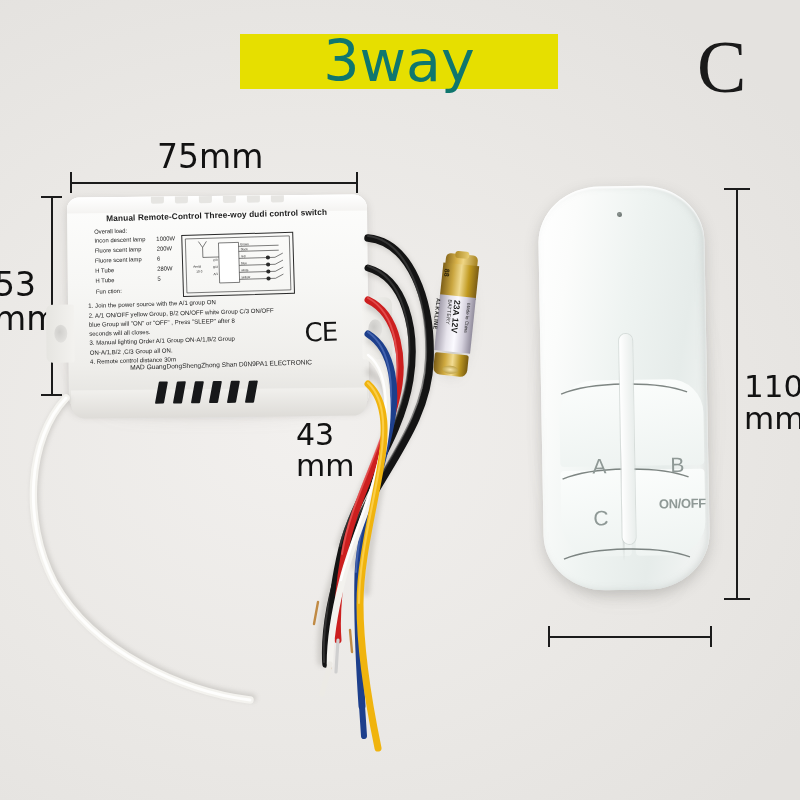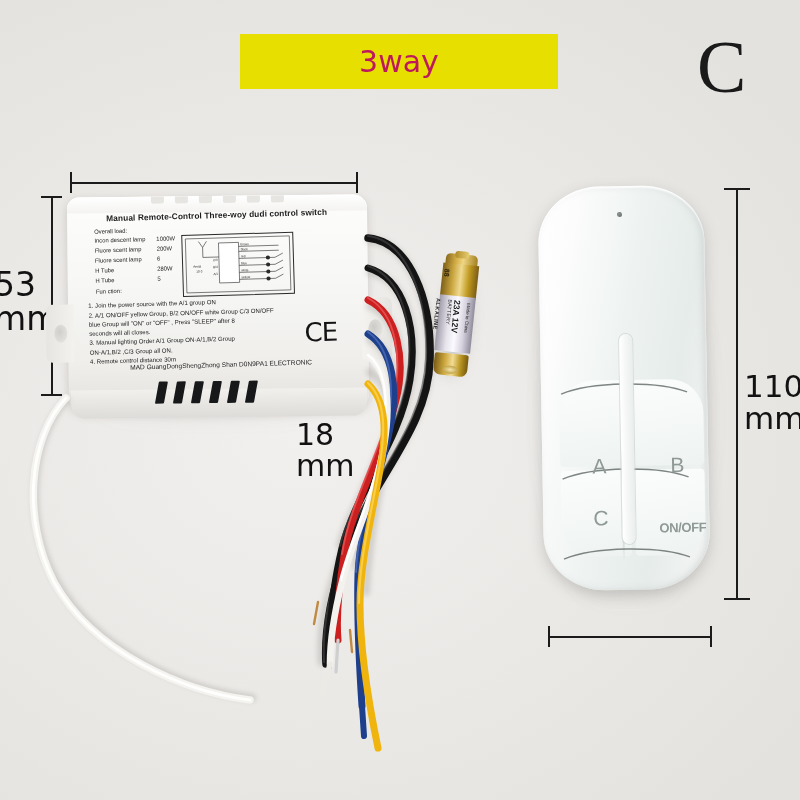--- a/index.html
+++ b/index.html
@@ -14,21 +14,21 @@
       radial-gradient(ellipse 620px 520px at 300px 430px,#f2f0ee 0%,#eae8e5 60%,#e4e2df 100%);
   }
 
   
   .banner{
     position:absolute;left:240px;top:34px;width:318px;height:55px;
     background:var(--yellow,#e6df00);
     display:flex;align-items:center;justify-content:center;
   }
   .banner span{
-    font-size:30px;color:#be185d;letter-spacing:0px;line-height:1;
+    font-size:57px;color:#0f766e;letter-spacing:0px;line-height:1;
     font-family:"DejaVu Sans", sans-serif;font-weight:400;
   }
 
   
   .cmark{
     position:absolute;left:697px;top:30px;
     font-size:74px;color:#1a1a1a;line-height:1;
     font-family:"Liberation Serif", serif;font-weight:400;
   }
 
@@ -184,47 +184,48 @@
   .btn-a{left:18px;top:194px;border-radius:34px 4px 4px 4px;}
   .btn-b{left:92px;top:194px;border-radius:4px 34px 4px 4px;}
   .btn-c{left:18px;top:284px;border-radius:4px 4px 4px 34px;}
   .btn-o{left:92px;top:284px;border-radius:4px 4px 34px 4px;}
   .btn-lbl{
     position:absolute;color:#8f9996;font-family:"Liberation Sans", sans-serif;
   }
   .bl-a{left:50px;top:268px;font-size:21px;}
   .bl-b{left:128px;top:268px;font-size:21px;}
   .bl-c{left:50px;top:320px;font-size:21px;}
-  .bl-o{left:116px;top:335px;font-size:13px;font-weight:700;letter-spacing:-.4px;}
+  .bl-o{left:116px;top:311px;font-size:13px;font-weight:700;letter-spacing:-.4px;}
   .seam-v{position:absolute;width:1.6px;background:linear-gradient(180deg,rgba(120,128,125,0),rgba(95,104,101,.8),rgba(120,128,125,0));}
 </style>
 </head>
 <body>
 
 <div id="stage">
 
   <div class="banner" style="--yellow: #e6df00;">
     <span>3way</span>
   </div>
 
   <div class="cmark">C</div>
 
   <div class="rule h-rule" style="left:70px;top:182px;width:288px;"></div>
   <div class="tick-v" style="left:70px;top:172px;height:21px;"></div>
   <div class="tick-v" style="left:356px;top:172px;height:21px;"></div>
+  <div class="dimtext d75">75mm</div>
 
   <div class="rule v-rule" style="left:51px;top:196px;height:200px;"></div>
   <div class="tick-h" style="left:41px;top:196px;width:21px;"></div>
   <div class="tick-h" style="left:41px;top:394px;width:21px;"></div>
   <div class="dimtext d53">53
 mm</div>
 
   <div class="tick-h" style="left:300px;top:404px;width:32px;"></div>
   <div class="rule v-rule" style="left:315px;top:390px;height:16px;"></div>
-  <div class="dimtext d26">18
+  <div class="dimtext d26">43
 mm</div>
 
   <div class="switch-shadow"></div>
   <div class="switch-body">
     <div class="switch-top-edge"></div>
     <div class="notch" style="left:84px;"></div>
     <div class="notch" style="left:108px;"></div>
     <div class="notch" style="left:132px;"></div>
     <div class="notch" style="left:156px;"></div>
     <div class="notch" style="left:180px;"></div>

